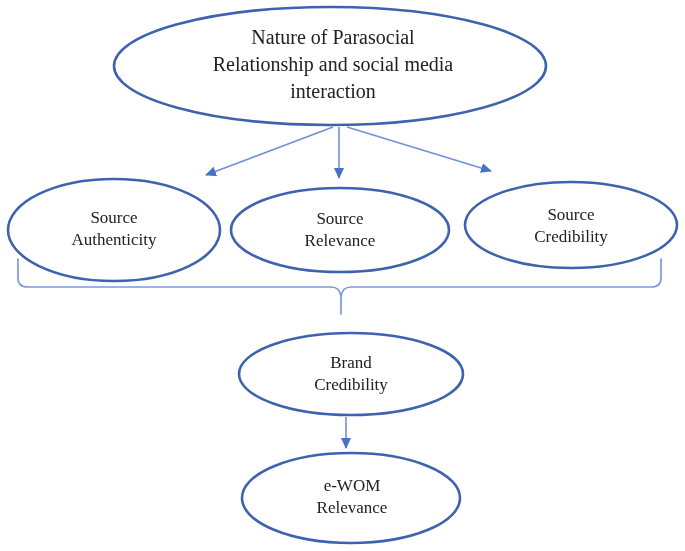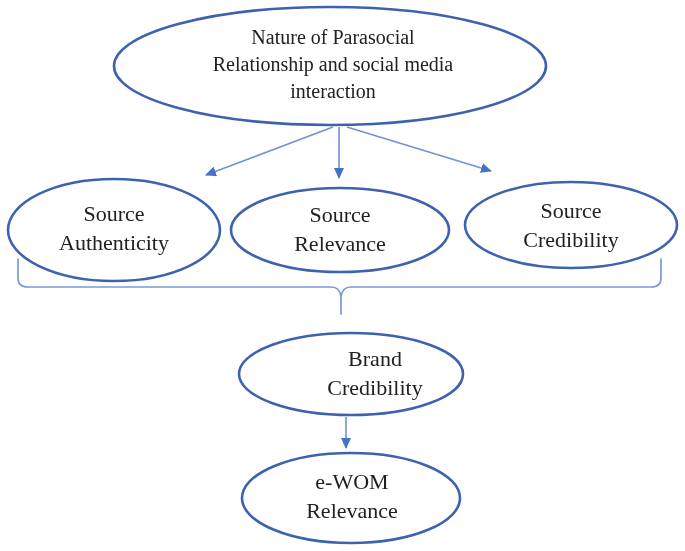--- a/index.html
+++ b/index.html
@@ -42,21 +42,21 @@
     stroke-width: 1.7;
     stroke-linecap: round;
     stroke-linejoin: round;
   }
   .node-label {
     position: absolute;
     transform: translate(-50%, -50%);
     text-align: center;
     white-space: pre-line;
     color: var(--text-color, #212121);
-    font-size: 22px;
+    font-size: 17px;
     line-height: 1.3;
     width: max-content;
   }
   .node-label.top {
     font-size: 20px;
     line-height: 1.35;
   }
 </style>
 </head>
 <body>
@@ -92,19 +92,19 @@
 
   <div class="node-label" style="left:114px; top:229px;">Source
 Authenticity</div>
 
   <div class="node-label" style="left:340px; top:230px;">Source
 Relevance</div>
 
   <div class="node-label" style="left:571px; top:226px;">Source
 Credibility</div>
 
-  <div class="node-label" style="left:351px; top:374px;margin-left:24px;">Brand
+  <div class="node-label" style="left:351px; top:374px;">Brand
 Credibility</div>
 
   <div class="node-label" style="left:352px; top:497px;">e-WOM
 Relevance</div>
 
 </div>
 
 </body></html>

